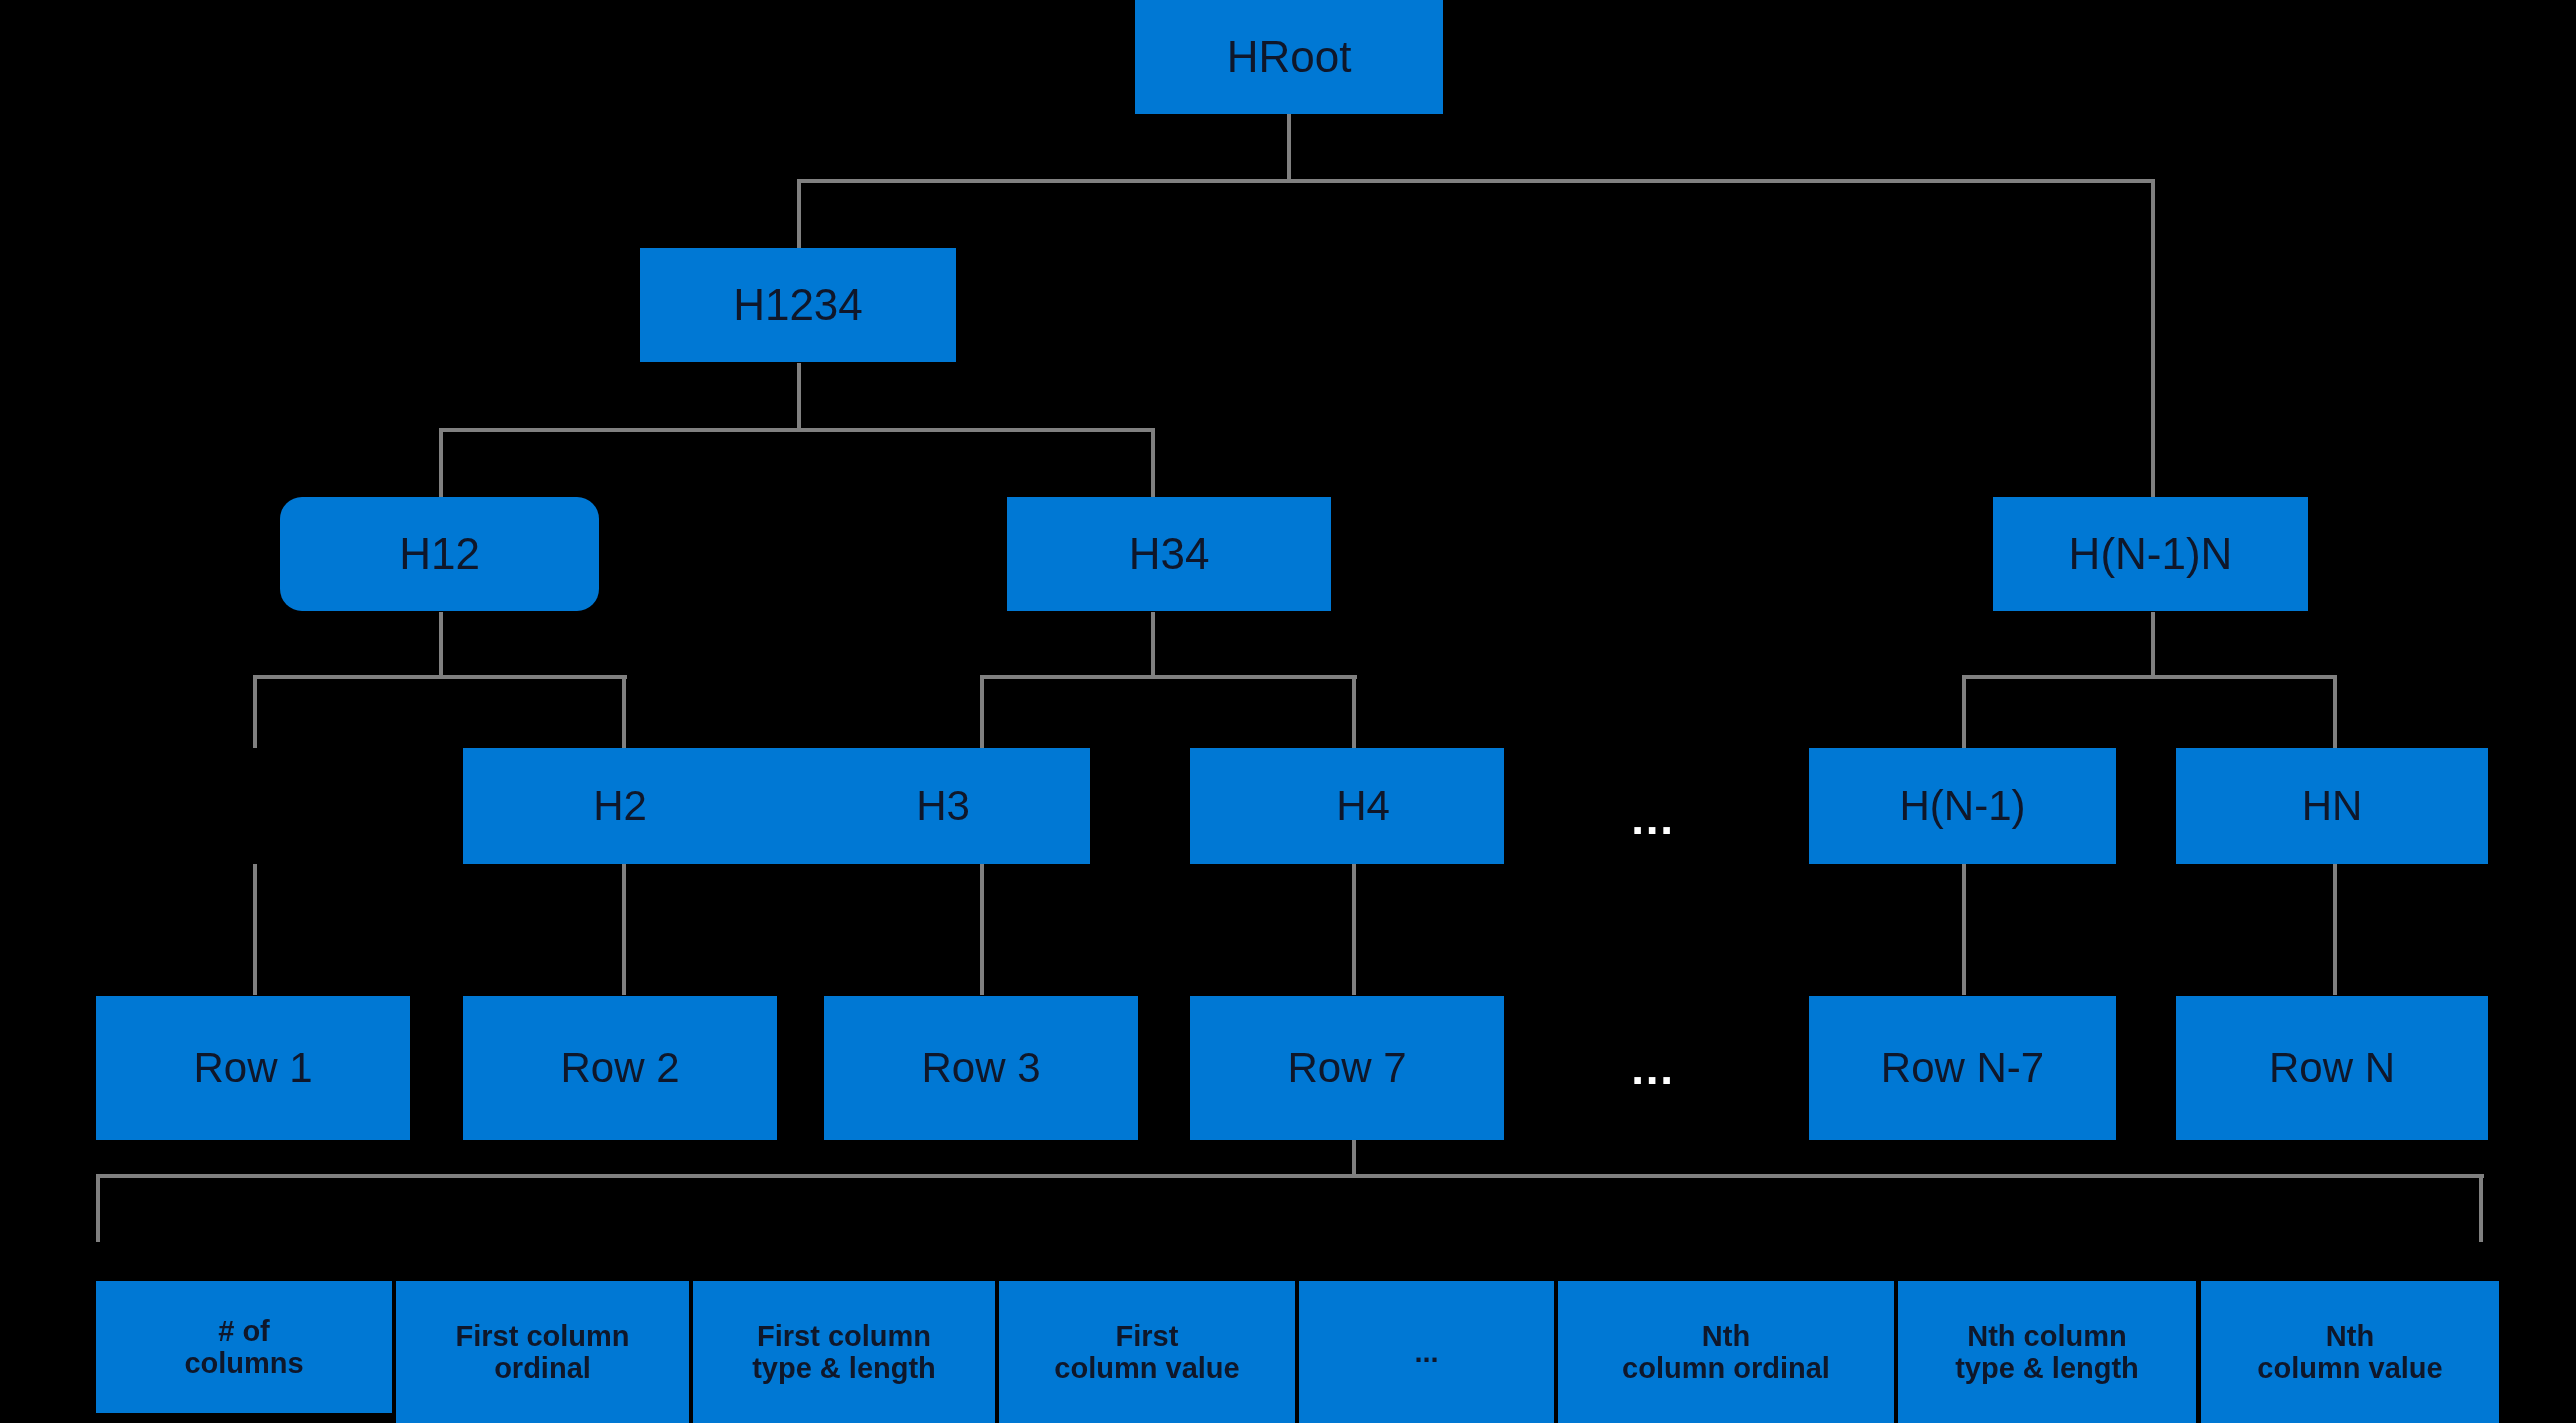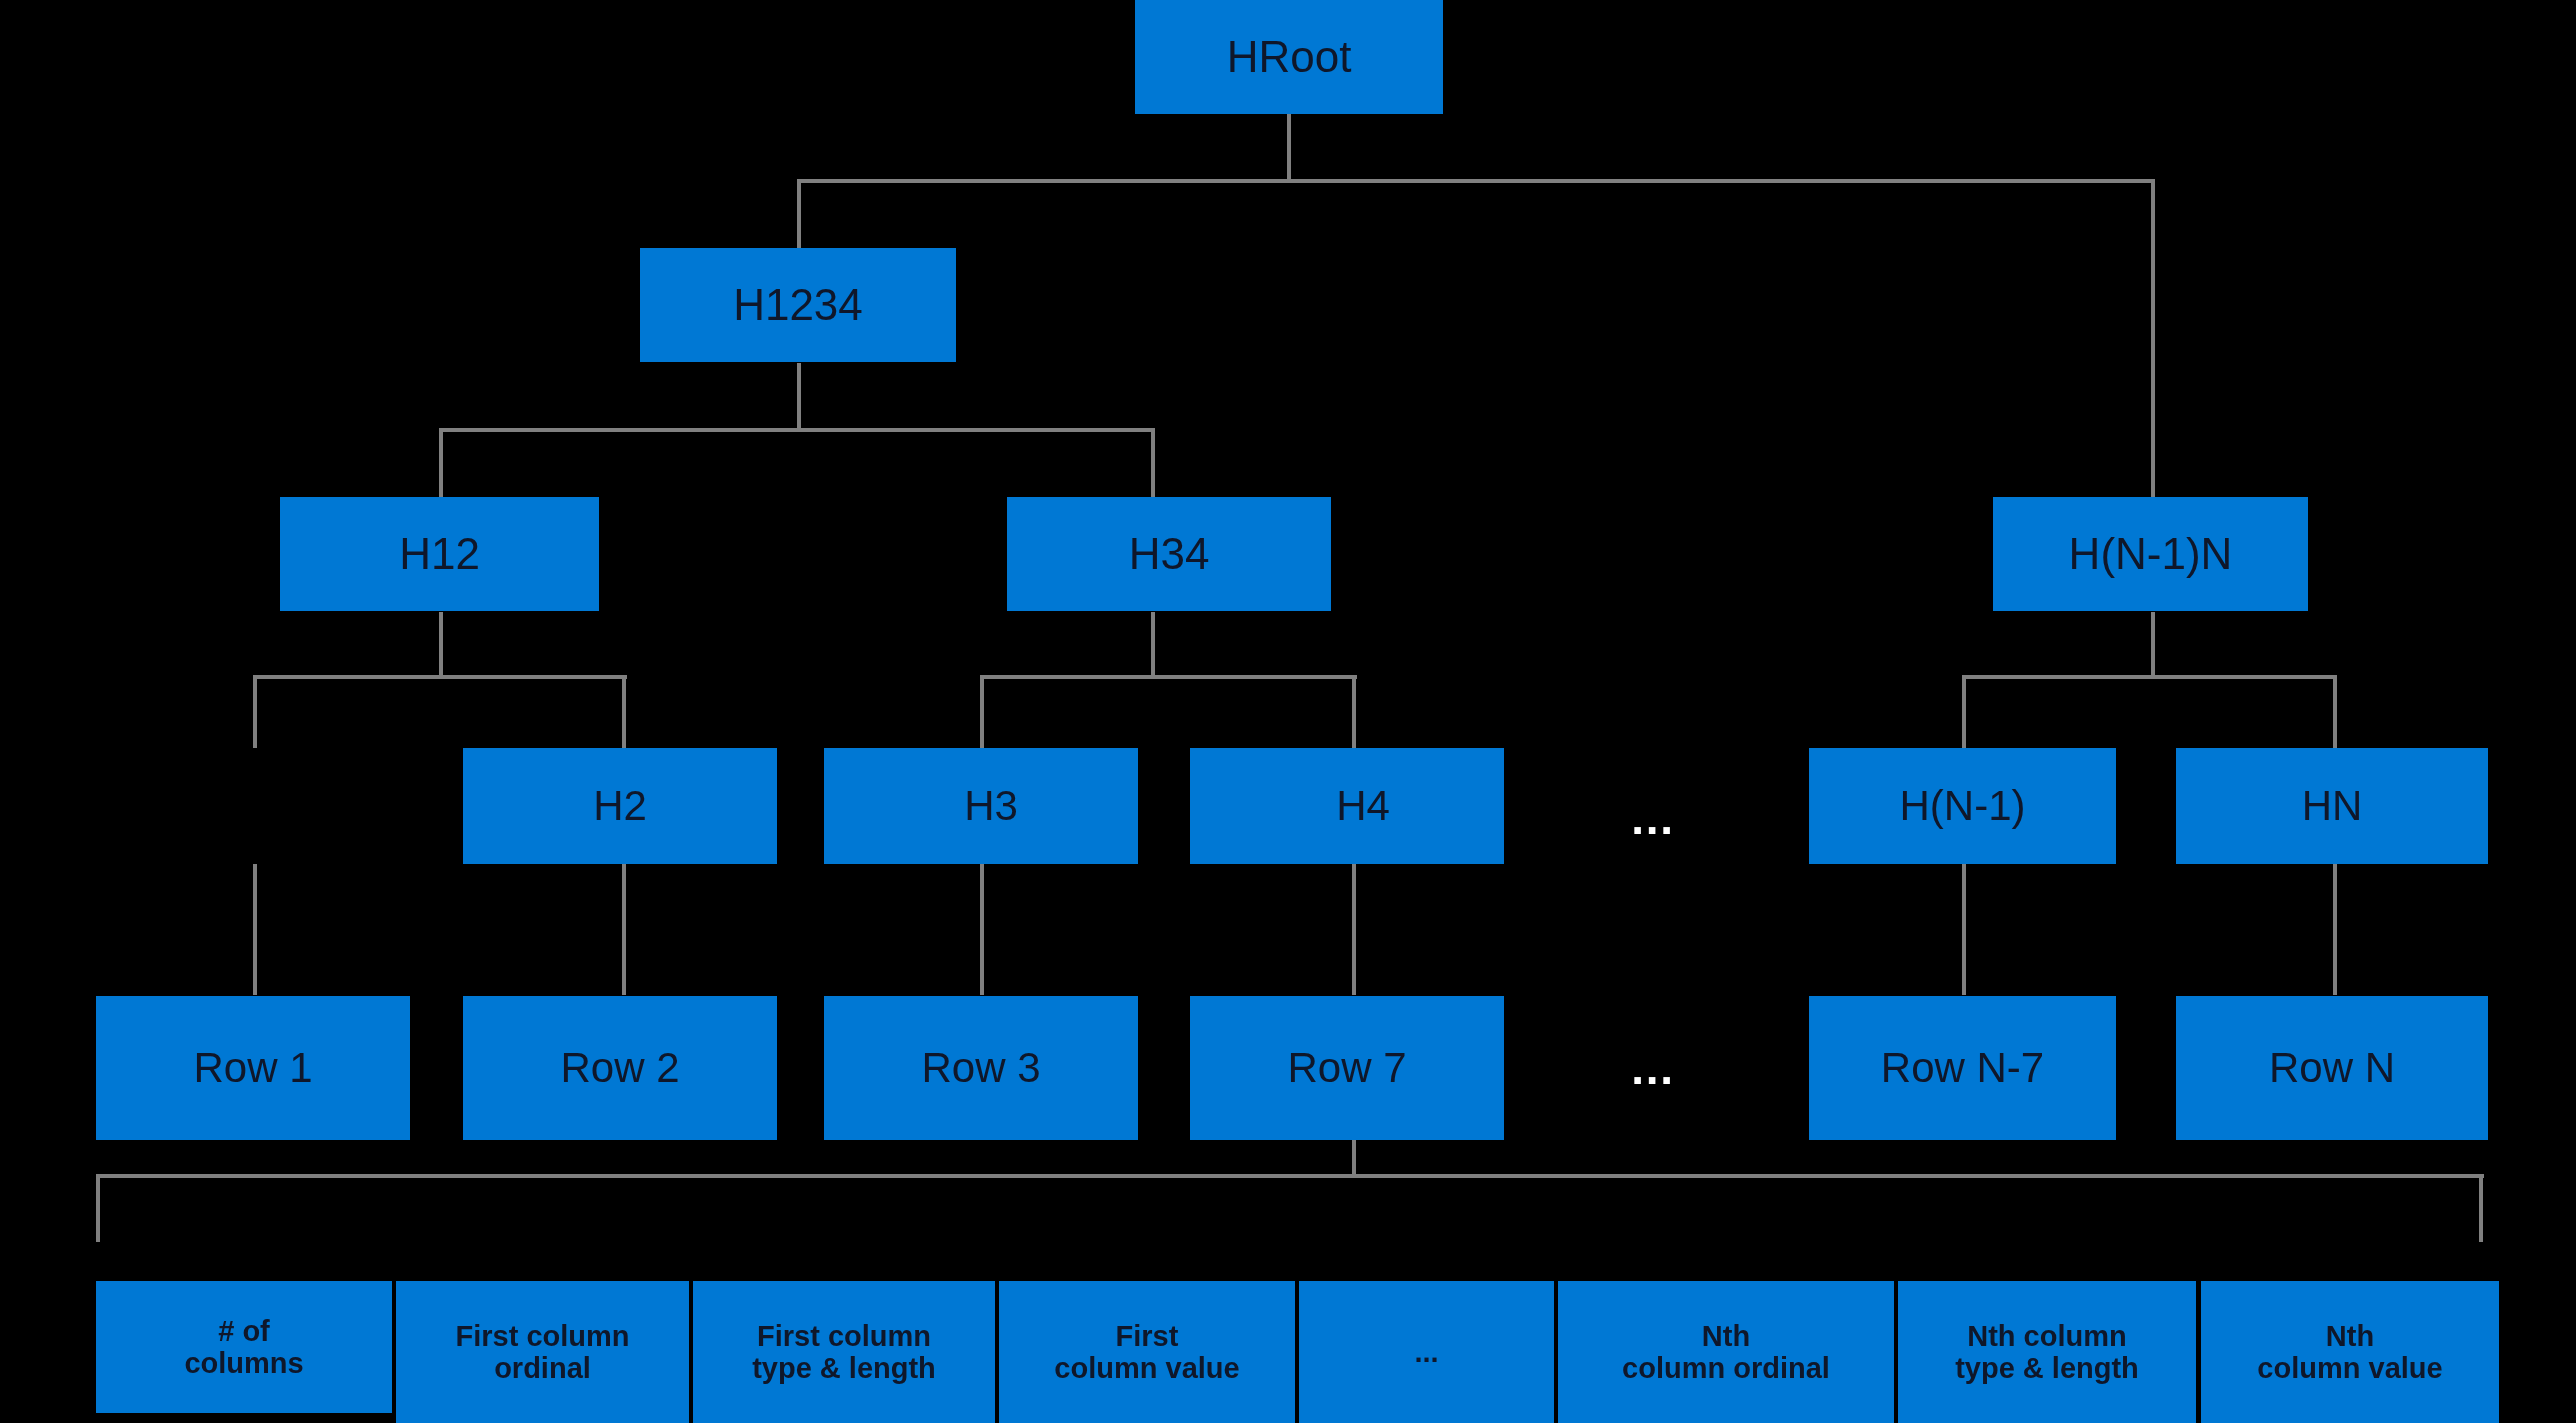--- a/index.html
+++ b/index.html
@@ -105,34 +105,34 @@
   <div class="line v" style="left:2479px; top:1174px; height:68px;"></div>
 
   <div class="node lvl-root" style="left:1135px; top:0px; width:308px; height:114px;">
     <span class="cell-text">HRoot</span>
   </div>
 
   <div class="node lvl-2" style="left:640px; top:248px; width:316px; height:114px;">
     <span class="cell-text">H1234</span>
   </div>
 
-  <div class="node lvl-3" style="left:280px; top:497px; width:319px; height:114px;">
+  <div class="node lvl-3" style="left:280px; top:497px; width:319px; height:114px;border-radius:22px;">
     <span class="cell-text">H12</span>
   </div>
   <div class="node lvl-3" style="left:1007px; top:497px; width:324px; height:114px;">
     <span class="cell-text">H34</span>
   </div>
   <div class="node lvl-3" style="left:1993px; top:497px; width:315px; height:114px;">
     <span class="cell-text">H(N-1)N</span>
   </div>
 
   <div class="node lvl-4" style="left:463px; top:748px; width:314px; height:116px;">
     <span class="cell-text">H2</span>
   </div>
-  <div class="node lvl-4" style="left:824px; top:748px; width:314px; height:116px;padding-left:20px;">
+  <div class="node lvl-4" style="left:776px; top:748px; width:314px; height:116px;padding-left:20px;">
     <span class="cell-text">H3</span>
   </div>
   <div class="node lvl-4" style="left:1190px; top:748px; width:314px; height:116px;padding-left:32px;">
     <span class="cell-text">H4</span>
   </div>
   <div class="ellipsis" style="left:1602px; top:792px; width:102px; height:51px;">...</div>
   <div class="node lvl-4" style="left:1809px; top:748px; width:307px; height:116px;">
     <span class="cell-text">H(N-1)</span>
   </div>
   <div class="node lvl-4" style="left:2176px; top:748px; width:312px; height:116px;">

